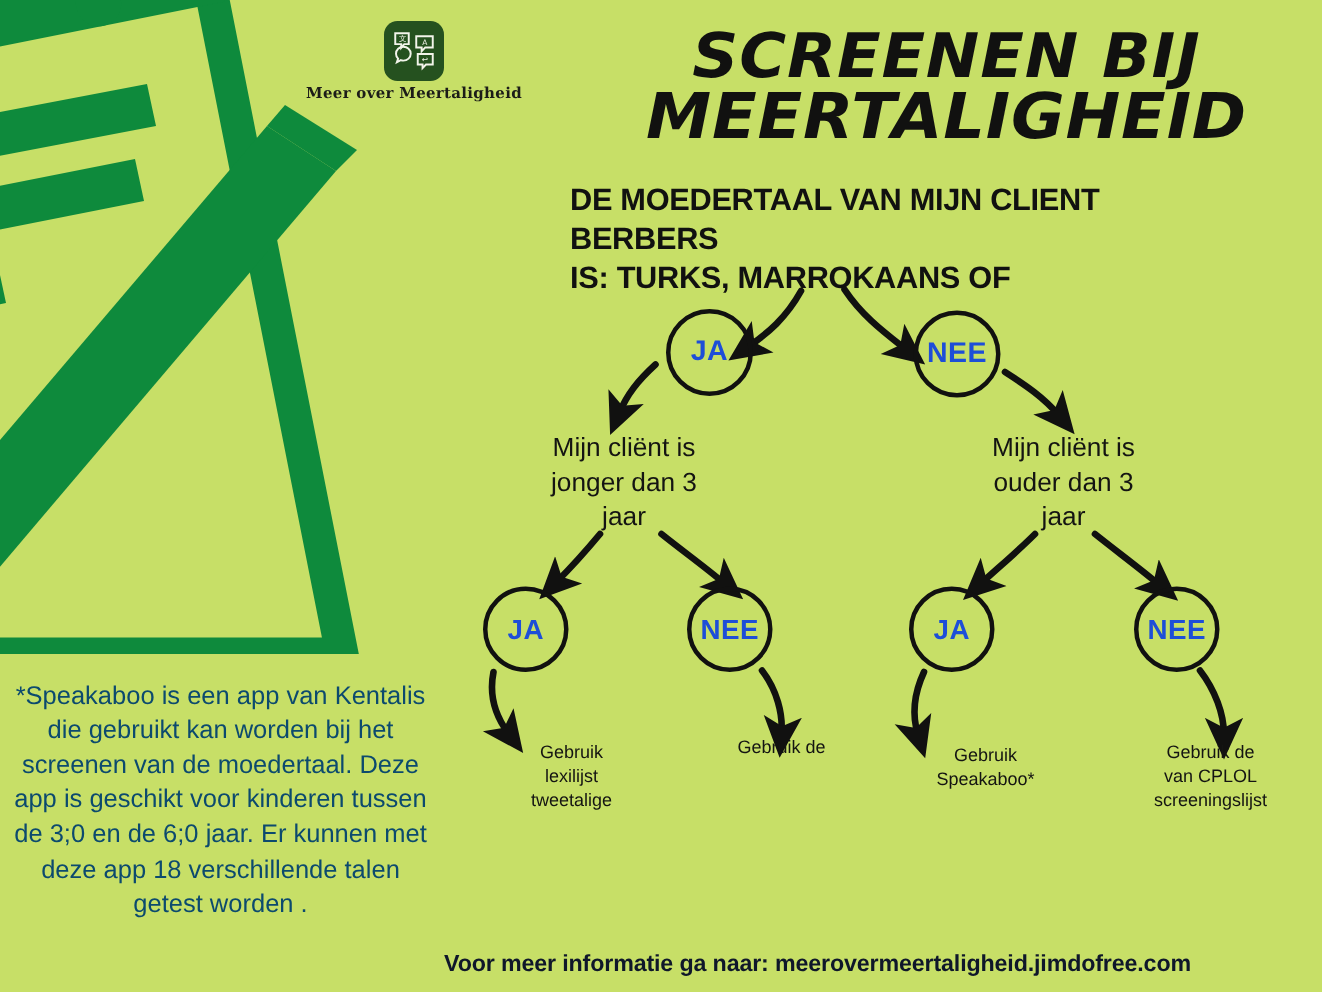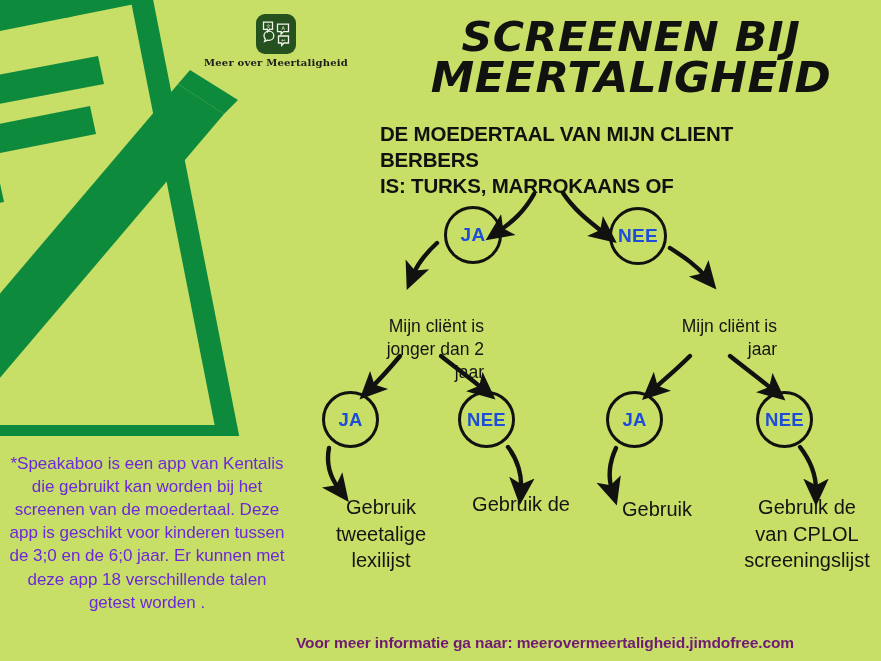--- a/index.html
+++ b/index.html
@@ -108,59 +108,58 @@
     color: #1d4ed8;
     background: transparent;
   }
   .node.lvl1 { width: 58px; height: 58px; font-size: 19px; }
   .node.lvl2 { width: 57px; height: 57px; font-size: 18.5px; }
 
   .leaf {
     position: absolute;
     text-align: center;
     font-family: "Liberation Sans", sans-serif;
-    font-size: 20px;
+    font-size: 12px;
     line-height: 1.33;
     color: #141412;
   }
   .branch-label {
     position: absolute;
-    text-align: right;
+    text-align: center;
     font-family: "Liberation Sans", sans-serif;
     font-size: 17.5px;
     line-height: 1.32;
     color: #141412;
-    margin-top: 28px;
   }
 
   
   #footnote {
     position: absolute;
     left: 6px;
     top: 452px;
     width: 282px;
     text-align: center;
     font-family: "Liberation Sans", sans-serif;
     font-size: 17px;
     line-height: 1.36;
-    color: #6d28d9;
+    color: #0c4a6e;
   }
 
   
   #footer {
     position: absolute;
     left: 296px;
     top: 634px;
     width: 560px;
     text-align: left;
     font-family: "Liberation Sans", sans-serif;
     font-weight: 700;
     font-size: 15.5px;
     letter-spacing: -0.1px;
-    color: #701a75;
+    color: #0f172a;
     white-space: nowrap;
   }
 
   #arrows { position: absolute; left: 0; top: 0; width: 881px; height: 661px; pointer-events: none; }
 </style>
 </head>
 <body>
 
 <div id="poster">
 
@@ -252,54 +251,56 @@
 
   <div class="node lvl1" style="left:444px; top:206px;">
     <span>JA</span>
   </div>
   <div class="node lvl1" style="left:609px; top:207px;">
     <span>NEE</span>
   </div>
 
   <div class="branch-label" style="left:348px; top:287px; width:136px;">
     <div>Mijn cliënt is</div>
-    <div>jonger dan 2</div>
+    <div>jonger dan 3</div>
     <div>jaar</div>
   </div>
 
   <div class="branch-label" style="left:641px; top:287px; width:136px;">
     <div>Mijn cliënt is</div>
+    <div>ouder dan 3</div>
     <div>jaar</div>
   </div>
 
   <div class="node lvl2" style="left:322px; top:391px;">
     <span>JA</span>
   </div>
   <div class="node lvl2" style="left:458px; top:391px;">
     <span>NEE</span>
   </div>
   <div class="node lvl2" style="left:606px; top:391px;">
     <span>JA</span>
   </div>
   <div class="node lvl2" style="left:756px; top:391px;">
     <span>NEE</span>
   </div>
 
   <div class="leaf" style="left:318px; top:494px; width:126px;">
     <div>Gebruik</div>
+    <div>lexilijst</div>
     <div>tweetalige</div>
-    <div>lexilijst</div>
   </div>
 
   <div class="leaf" style="left:450px; top:491px; width:142px;">
     <div>Gebruik de</div>
   </div>
 
   <div class="leaf" style="left:592px; top:496px; width:130px;">
     <div>Gebruik</div>
+    <div>Speakaboo*</div>
   </div>
 
   <div class="leaf" style="left:735px; top:494px; width:144px;">
     <div>Gebruik de</div>
     <div>van CPLOL</div>
     <div>screeningslijst</div>
   </div>
 
   <div id="footnote">*Speakaboo is een app van Kentalis die gebruikt kan worden bij het screenen van de moedertaal. Deze app is geschikt voor kinderen tussen de 3;0 en de 6;0 jaar. Er kunnen met deze app 18 verschillende talen getest worden .</div>
 

